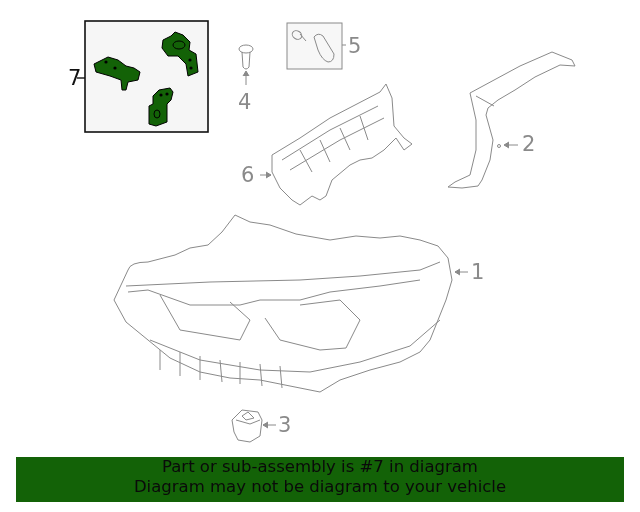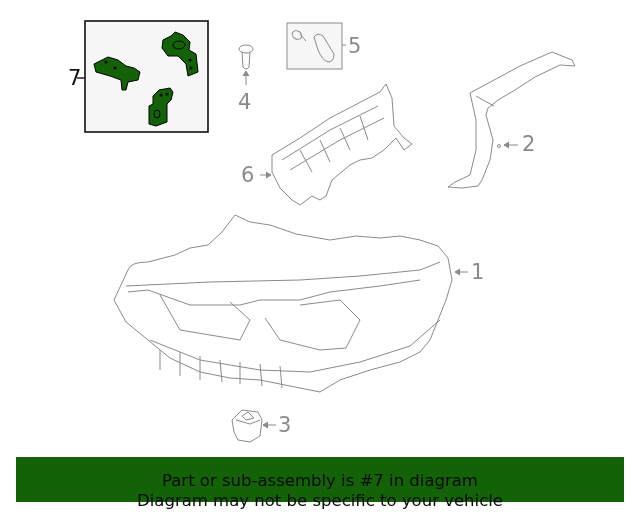--- a/index.html
+++ b/index.html
@@ -1,20 +1,20 @@
 <!DOCTYPE html>
 <html><head>
   <meta charset="utf-8">
   <style>
     html, body { margin: 0; padding: 0; background: #ffffff; }
     body { width: 640px; height: 512px; position: relative; overflow: hidden; font-family: "DejaVu Sans", sans-serif; }
     .diagram { position: absolute; left: 0; top: 0; width: 640px; height: 512px; }
     .callout { position: absolute; color: #8a8a8a; font-size: 21px; line-height: 1; }
     .callout-hl { position: absolute; color: #111; font-size: 21px; line-height: 1; }
-    .banner { position: absolute; left: 16px; top: 457px; width: 608px; height: 45px; background: #136207; color: #0a0a0a; text-align: center; font-size: 16.5px; line-height: 20px; padding-top: 14px; box-sizing: border-box; }
+    .banner { position: absolute; left: 16px; top: 457px; width: 608px; height: 45px; background: #136207; color: #0a0a0a; text-align: center; font-size: 16.5px; line-height: 20px; padding-top: 0; box-sizing: border-box; }
     .banner div { white-space: nowrap; }
   </style>
 </head>
 <body>
 
 <svg class="diagram" viewBox="0 0 640 512" xmlns="http://www.w3.org/2000/svg">
 
   <g>
     <rect x="85" y="21" width="123" height="111" fill="#f6f6f6" stroke="#111" stroke-width="1.6"></rect>
     <line x1="77" y1="78" x2="85" y2="78" stroke="#111" stroke-width="1.4"></line>
@@ -90,14 +90,14 @@
 <span class="callout-hl" style="left:68px; top:68px;">7</span>
 <span class="callout" style="left:348px; top:36px;">5</span>
 <span class="callout" style="left:238px; top:92px;">4</span>
 <span class="callout" style="left:522px; top:134px;">2</span>
 <span class="callout" style="left:241px; top:165px;">6</span>
 <span class="callout" style="left:471px; top:262px;">1</span>
 <span class="callout" style="left:278px; top:415px;">3</span>
 
 <div class="banner">
   <div>Part or sub-assembly is #7 in diagram</div>
-  <div>Diagram may not be specific to your vehicle</div>
+  <div>Diagram may not be diagram to your vehicle</div>
 </div>
 
 </body></html>

